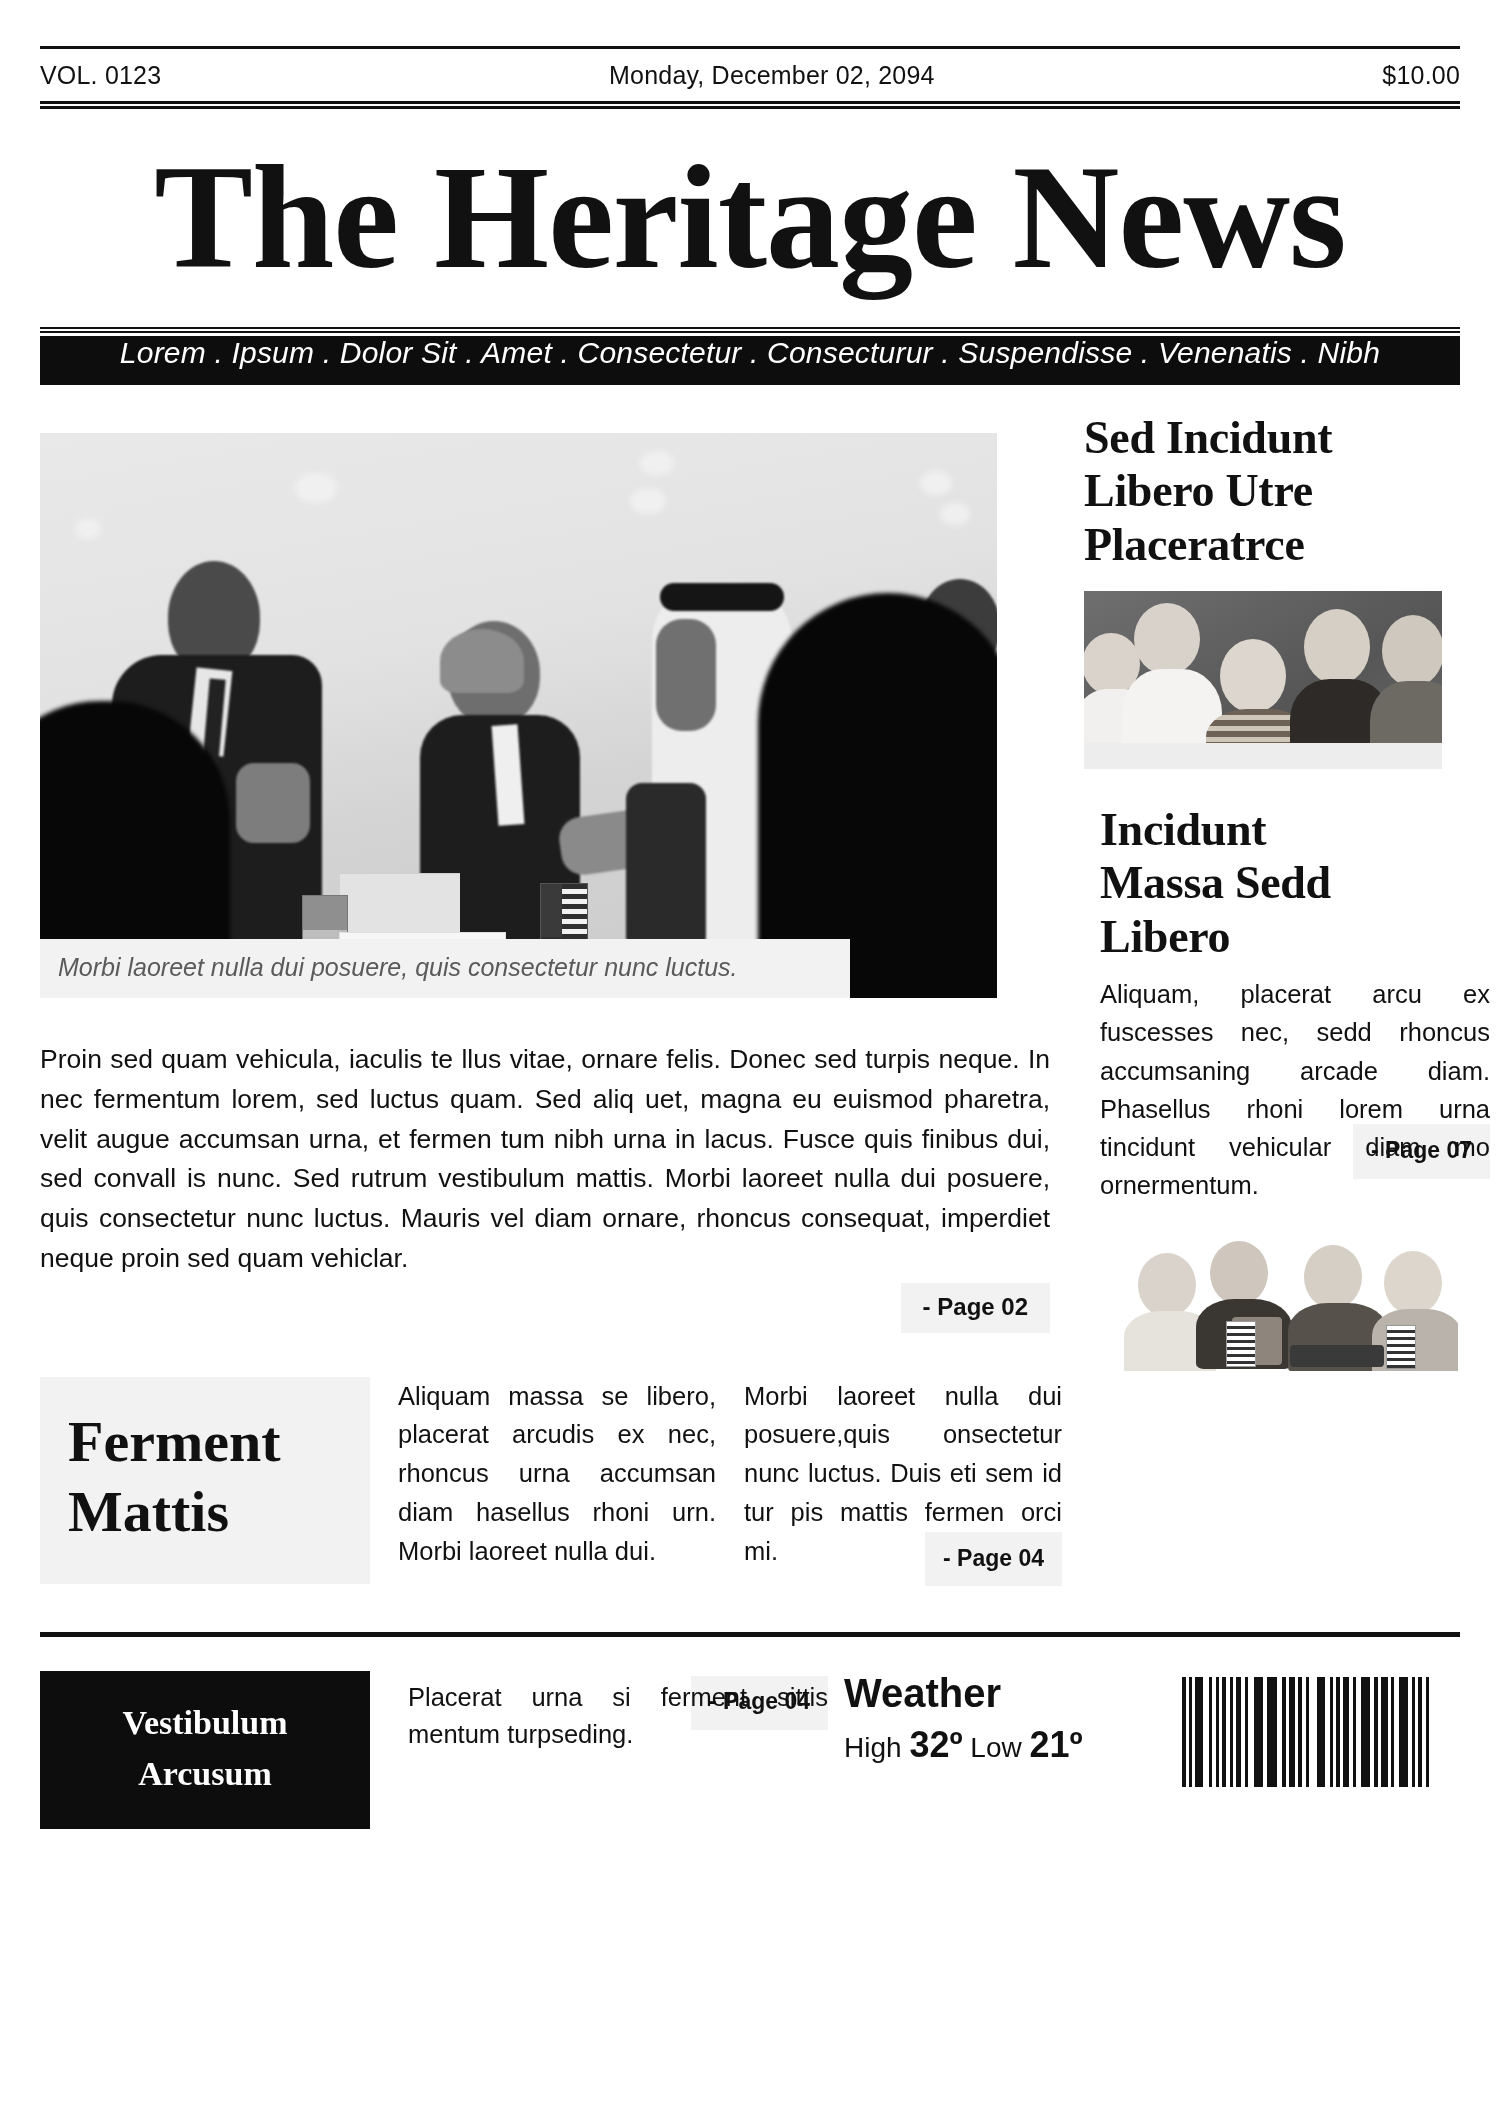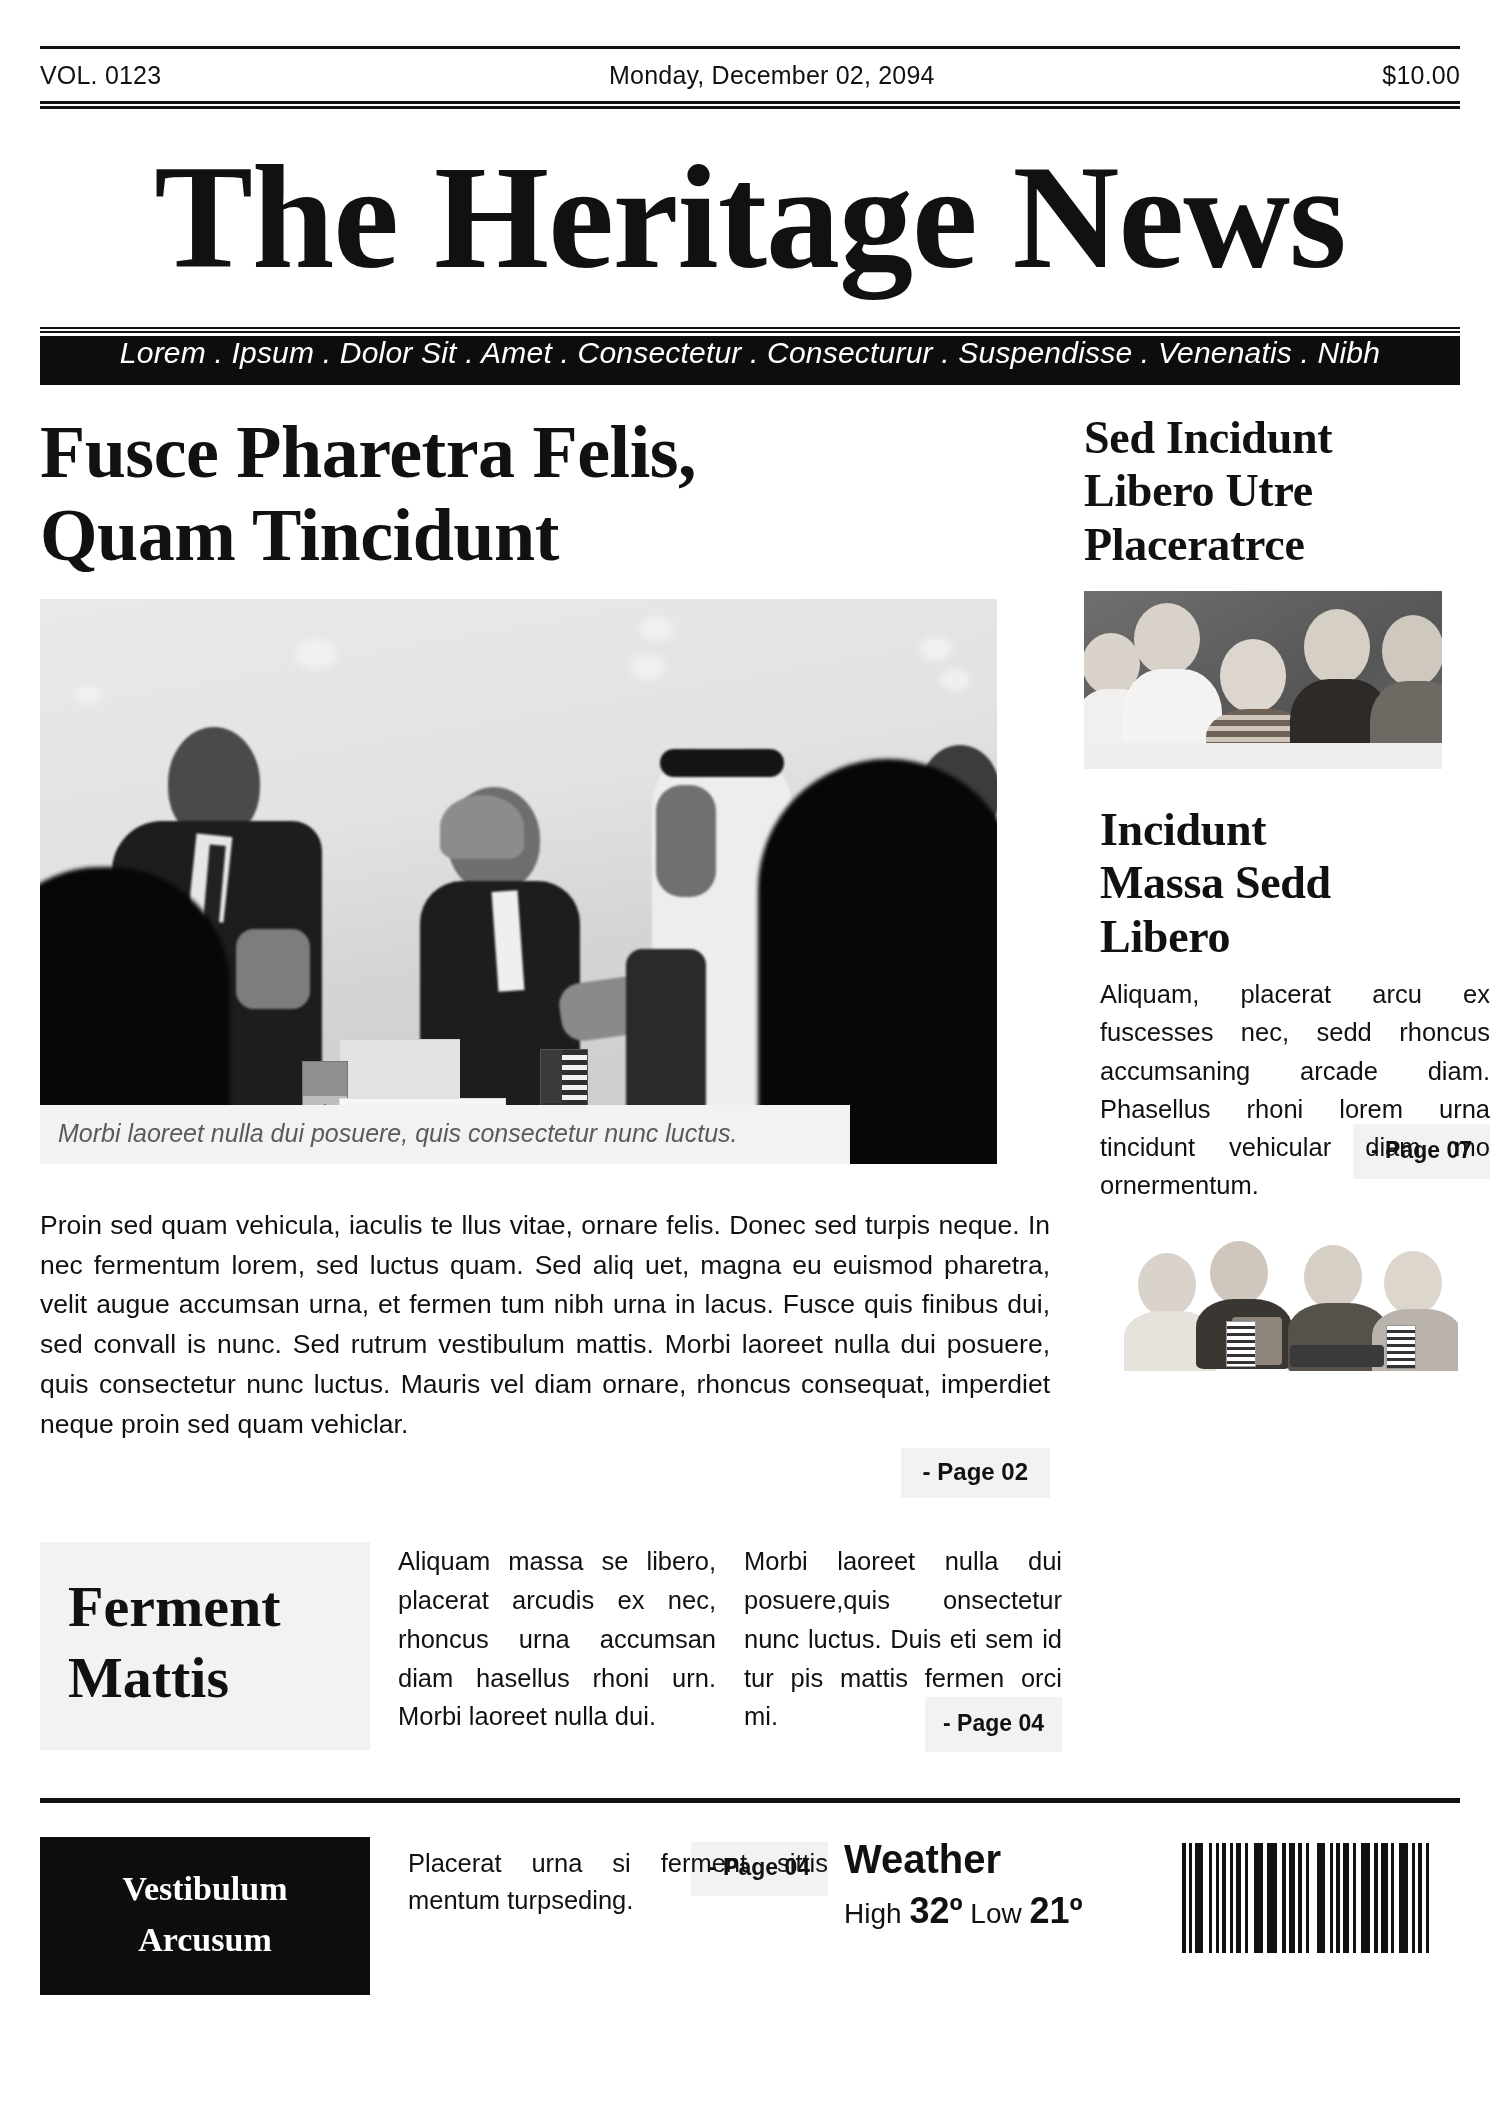--- a/index.html
+++ b/index.html
@@ -297,24 +297,20 @@
 
   <div class="tagline-wrap">
     <div class="tagline-rule"></div>
     <div class="tagline">Lorem . Ipsum . Dolor Sit . Amet . Consectetur . Consecturur . Suspendisse . Venenatis . Nibh</div>
   </div>
 
   <div class="content">
 
     <div class="col-main">
 
-      <h1 class="lead-headline">
-        <span>Fusce Pharetra Felis,</span><br>
-        <span>Quam Tincidunt</span>
-      </h1>
 
       <div class="lead-photo-box">
         <div class="photo-bg"></div>
 
         <div class="glare" style="left:255px; top:40px; width:42px; height:30px;"></div>
         <div class="glare" style="left:590px; top:55px; width:36px; height:26px;"></div>
         <div class="glare" style="left:600px; top:18px; width:34px; height:24px;"></div>
         <div class="glare" style="left:880px; top:38px; width:32px; height:24px;"></div>
         <div class="glare" style="left:900px; top:70px; width:30px; height:22px;"></div>
         <div class="glare" style="left:35px; top:86px; width:26px; height:20px;"></div>

